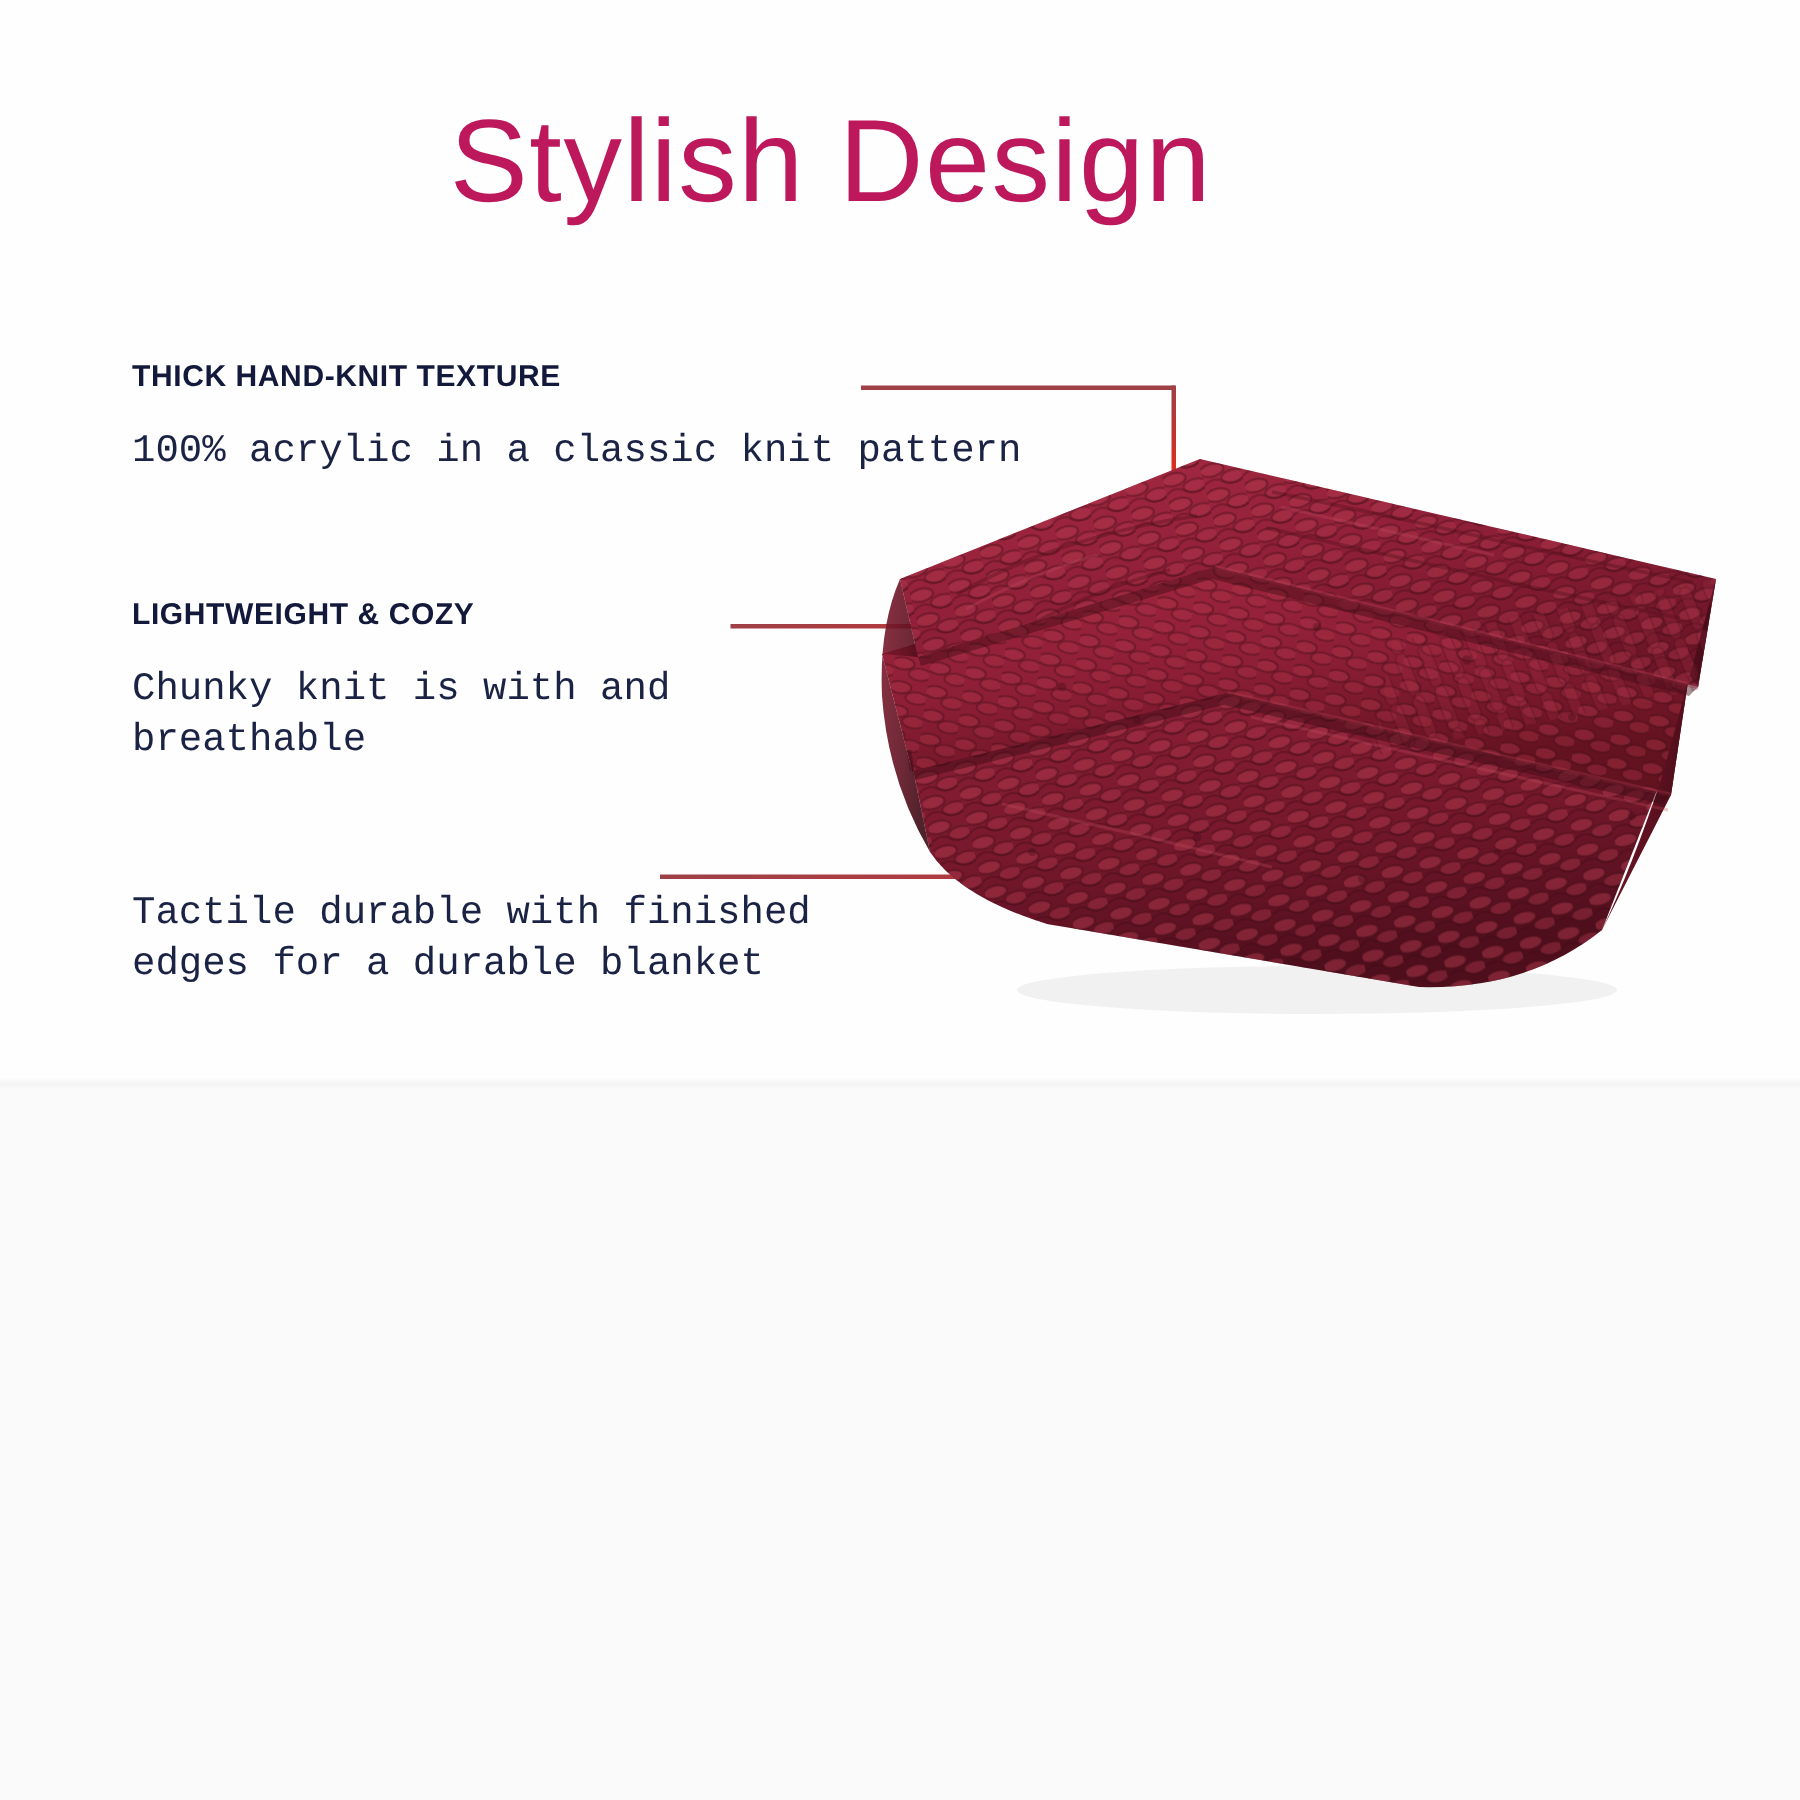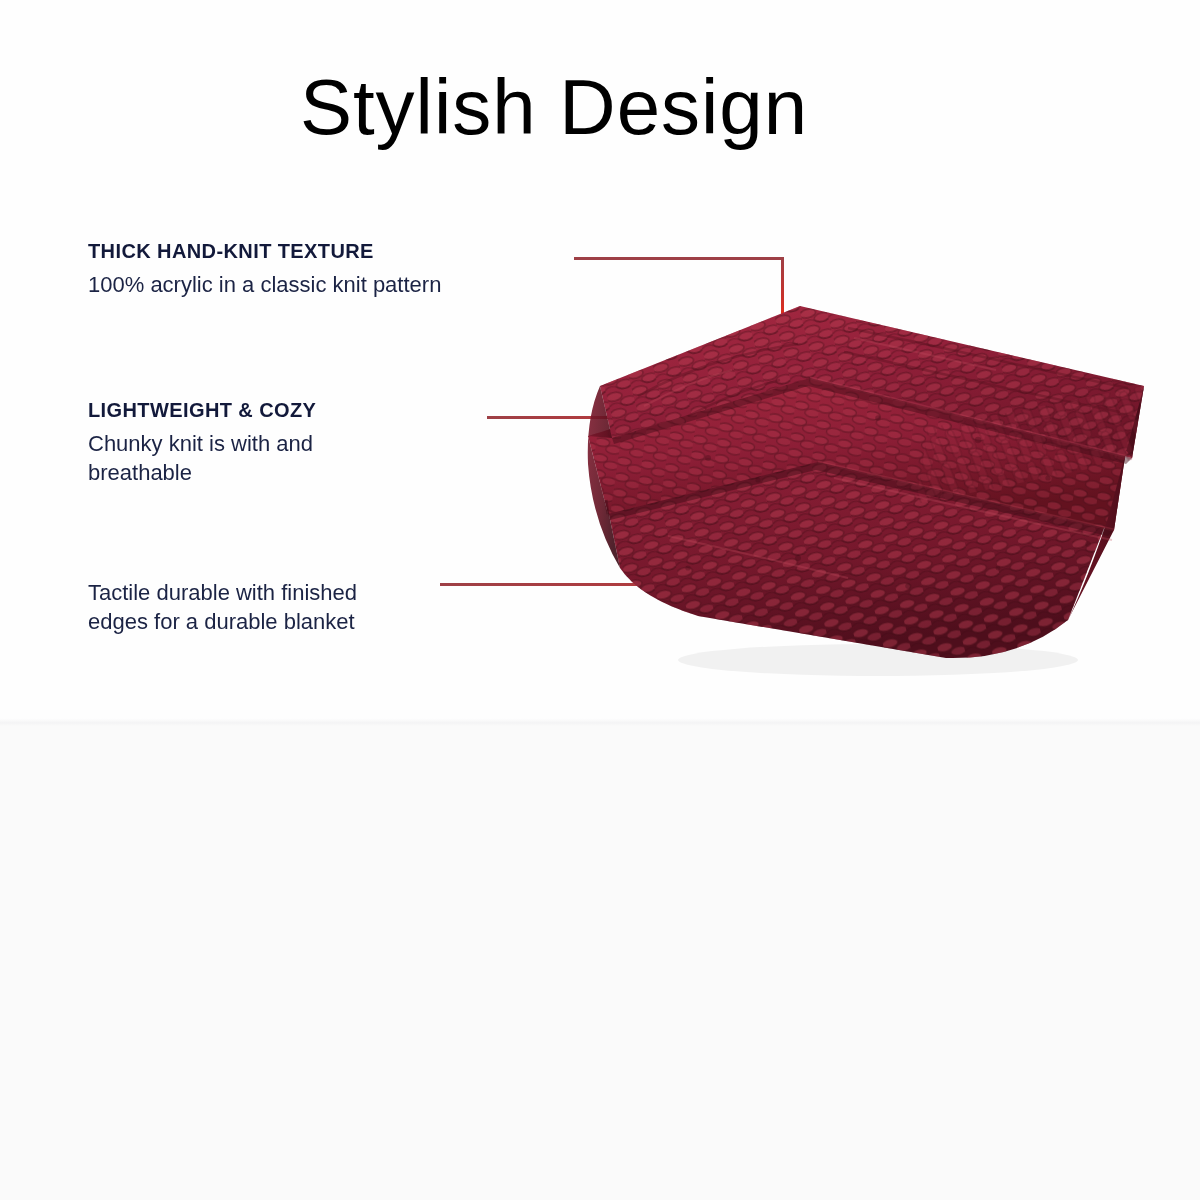--- a/index.html
+++ b/index.html
@@ -25,45 +25,46 @@
     background:#fefefe;
   }
 
   #page-title {
     position:absolute;
     left:0; top:62px; width:1108px;
     text-align:center;
     font-size:78px;
     font-weight:300;
     letter-spacing:1px;
-    color:#000000;
+    color:#be185d;
     font-family:"Liberation Sans", sans-serif;
     white-space:nowrap;
   }
 
   
   .feature {
     position:absolute;
     left:88px;
   }
   .feature-heading {
     font-size:20px;
     font-weight:bold;
     letter-spacing:0.4px;
     color:#12193A;
     white-space:nowrap;
     line-height:1.08;
   }
   .feature-sub {
-    margin-top:7px;
-    font-size:22px;
+    margin-top:20px;
+    font-size:26px;
     font-weight:400;
     color:#1B2344;
     line-height:1.32;
     white-space:pre-line;
+    font-family:Liberation Mono, monospace;
   }
 
   #feature-1 { top:241px; }
   #feature-2 { top:400px; }
   #feature-3 { top:571px; }
 
   
   .leader {
     position:absolute;
     background:#9E4046;

